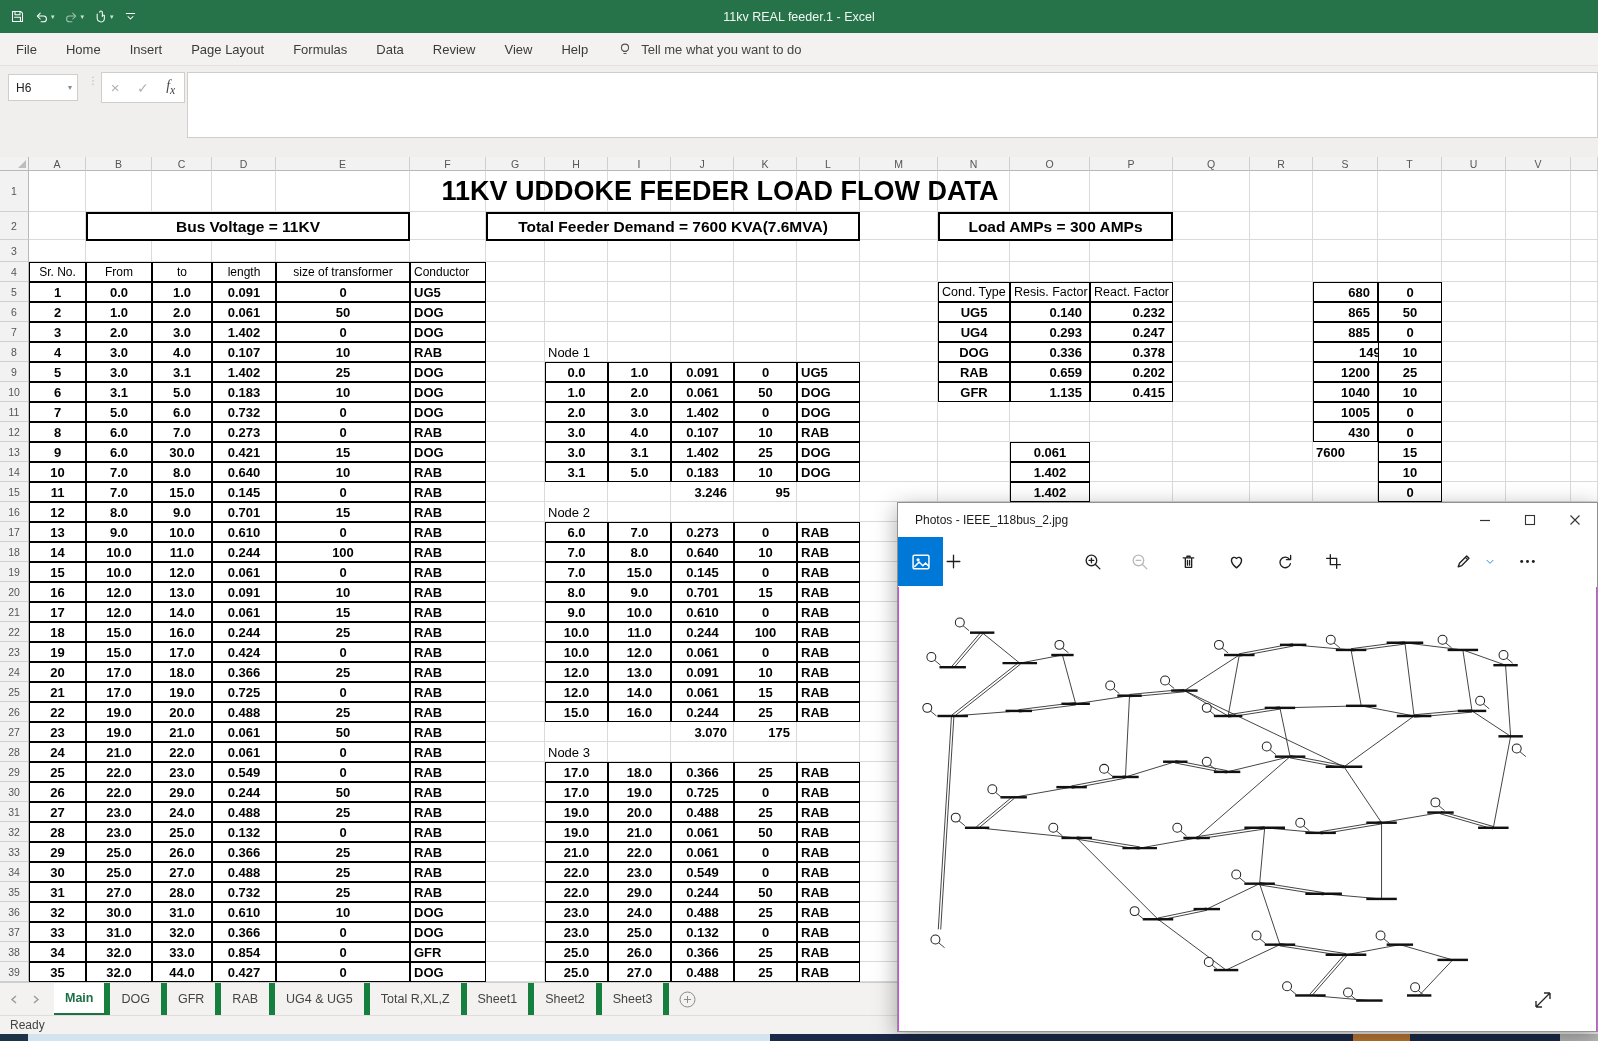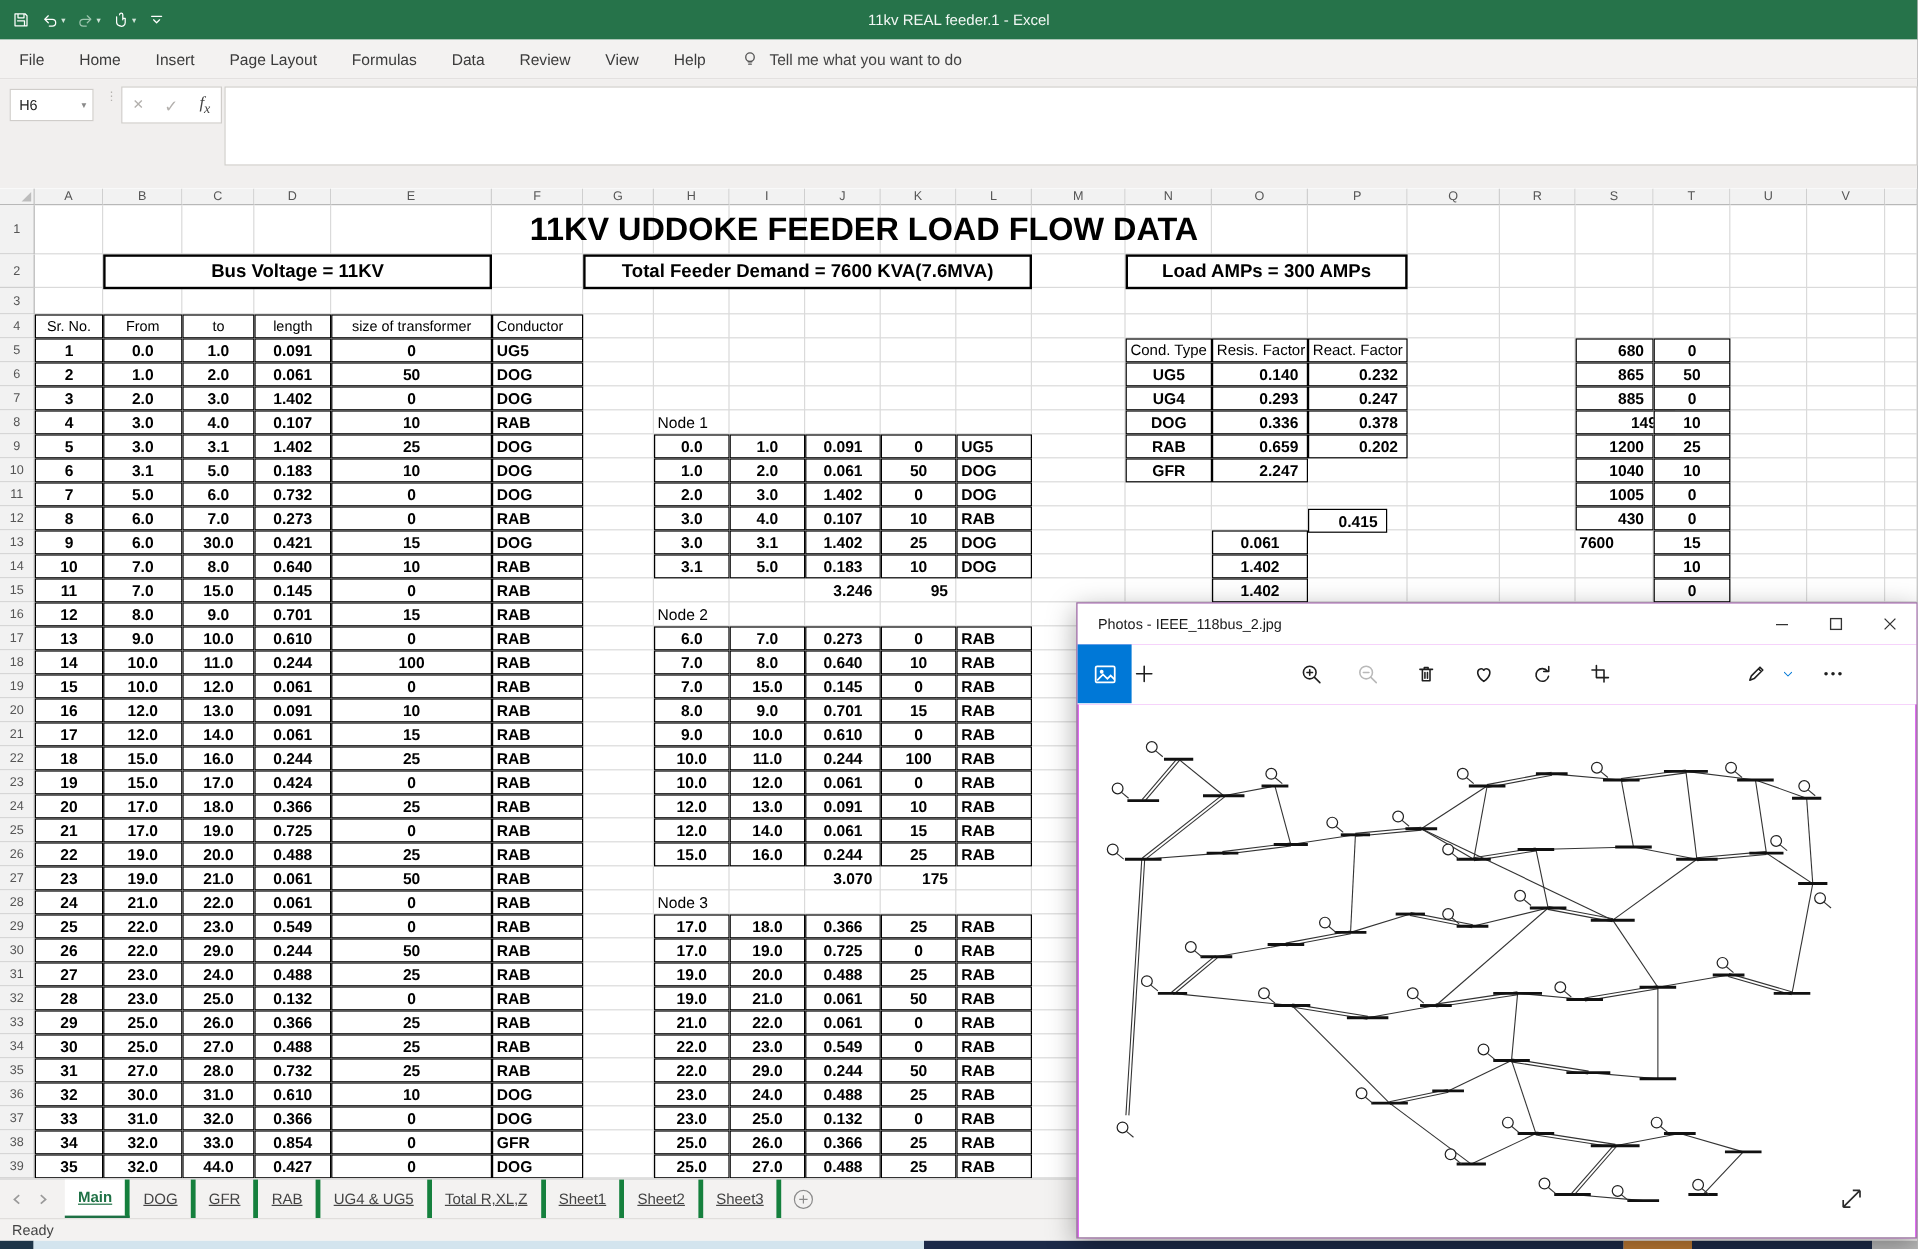--- a/index.html
+++ b/index.html
@@ -48,21 +48,21 @@
   .cell.b{font-weight:bold;} .cell.bd{border:1px solid #000;background:#fff;}
   .infobox{position:absolute;box-sizing:border-box;border:2px solid #000;background:#fff;
            display:flex;align-items:center;justify-content:center;font-weight:bold;font-size:15.5px;}
   #sheet-title{position:absolute;display:flex;align-items:center;justify-content:center;
                font-weight:bold;font-size:27px;color:#000;letter-spacing:0;}
   
   #tabbar{left:0;top:982px;width:1598px;height:33px;background:#f3f2f1;border-top:1px solid #cfcfcf;
           display:flex;align-items:stretch;}
   #tab-nav{display:flex;align-items:center;gap:14px;padding:0 14px 0 10px;}
   .sheet-tab{display:flex;align-items:center;padding:0 11px;font-size:12.5px;color:#444;
-             border-right:4px solid #15803d;text-decoration:underline;}
+             border-right:6px solid #15803d;}
   .sheet-tab.active{background:#fff;color:#1e7145;font-weight:bold;border-bottom:2.5px solid #1e7145;}
   #add-sheet{display:flex;align-items:center;margin-left:10px;color:#666;}
   #statusbar{left:0;top:1015px;width:1598px;height:19px;background:#f3f2f1;border-top:1px solid #e0dedc;
              font-size:12px;color:#444;display:flex;align-items:center;padding-left:10px;}
   .sliver{top:1034px;height:7px;}
   
   #photos{left:897px;top:502px;width:701px;height:530px;background:#d946ef;border:1px solid #919191;
           box-shadow:0 6px 22px rgba(0,0,0,.35);}
   #photos-titlebar{left:0;top:0;width:699px;height:34px;background:#fff;display:flex;align-items:center;}
   #photos-title{font-size:12px;color:#1a1a1a;padding-left:17px;}
@@ -651,22 +651,22 @@
       <div class="cell c b bd" style="left: 938px; top: 165px; width: 72px; height: 20px;">UG4</div>
       <div class="cell r b bd" style="left: 1010px; top: 165px; width: 80px; height: 20px;">0.293</div>
       <div class="cell r b bd" style="left: 1090px; top: 165px; width: 83px; height: 20px;">0.247</div>
       <div class="cell c b bd" style="left: 938px; top: 185px; width: 72px; height: 20px;">DOG</div>
       <div class="cell r b bd" style="left: 1010px; top: 185px; width: 80px; height: 20px;">0.336</div>
       <div class="cell r b bd" style="left: 1090px; top: 185px; width: 83px; height: 20px;">0.378</div>
       <div class="cell c b bd" style="left: 938px; top: 205px; width: 72px; height: 20px;">RAB</div>
       <div class="cell r b bd" style="left: 1010px; top: 205px; width: 80px; height: 20px;">0.659</div>
       <div class="cell r b bd" style="left: 1090px; top: 205px; width: 83px; height: 20px;">0.202</div>
       <div class="cell c b bd" style="left: 938px; top: 225px; width: 72px; height: 20px;">GFR</div>
-      <div class="cell r b bd" style="left: 1010px; top: 225px; width: 80px; height: 20px;">2.247</div>
-      <div class="cell r b bd" style="left: 1090px; top: 225px; width: 66px; height: 20px; margin-top: 42px;">0.415</div>
+      <div class="cell r b bd" style="left: 1010px; top: 225px; width: 80px; height: 20px;">1.135</div>
+      <div class="cell r b bd" style="left: 1090px; top: 225px; width: 83px; height: 20px;">0.415</div>
       <div class="cell c b bd" style="left: 1010px; top: 285px; width: 80px; height: 20px;">0.061</div>
       <div class="cell c b bd" style="left: 1010px; top: 305px; width: 80px; height: 20px;">1.402</div>
       <div class="cell c b bd" style="left: 1010px; top: 325px; width: 80px; height: 20px;">1.402</div>
       <div class="cell r b bd" style="left: 1313px; top: 125px; width: 65px; height: 20px;">680</div>
       <div class="cell c b bd" style="left: 1378px; top: 125px; width: 64px; height: 20px;">0</div>
       <div class="cell r b bd" style="left: 1313px; top: 145px; width: 65px; height: 20px;">865</div>
       <div class="cell c b bd" style="left: 1378px; top: 145px; width: 64px; height: 20px;">50</div>
       <div class="cell r b bd" style="left: 1313px; top: 165px; width: 65px; height: 20px;">885</div>
       <div class="cell c b bd" style="left: 1378px; top: 165px; width: 64px; height: 20px;">0</div>
       <div class="cell r b bd" style="left: 1313px; top: 185px; width: 83px; height: 20px;">1495</div>

